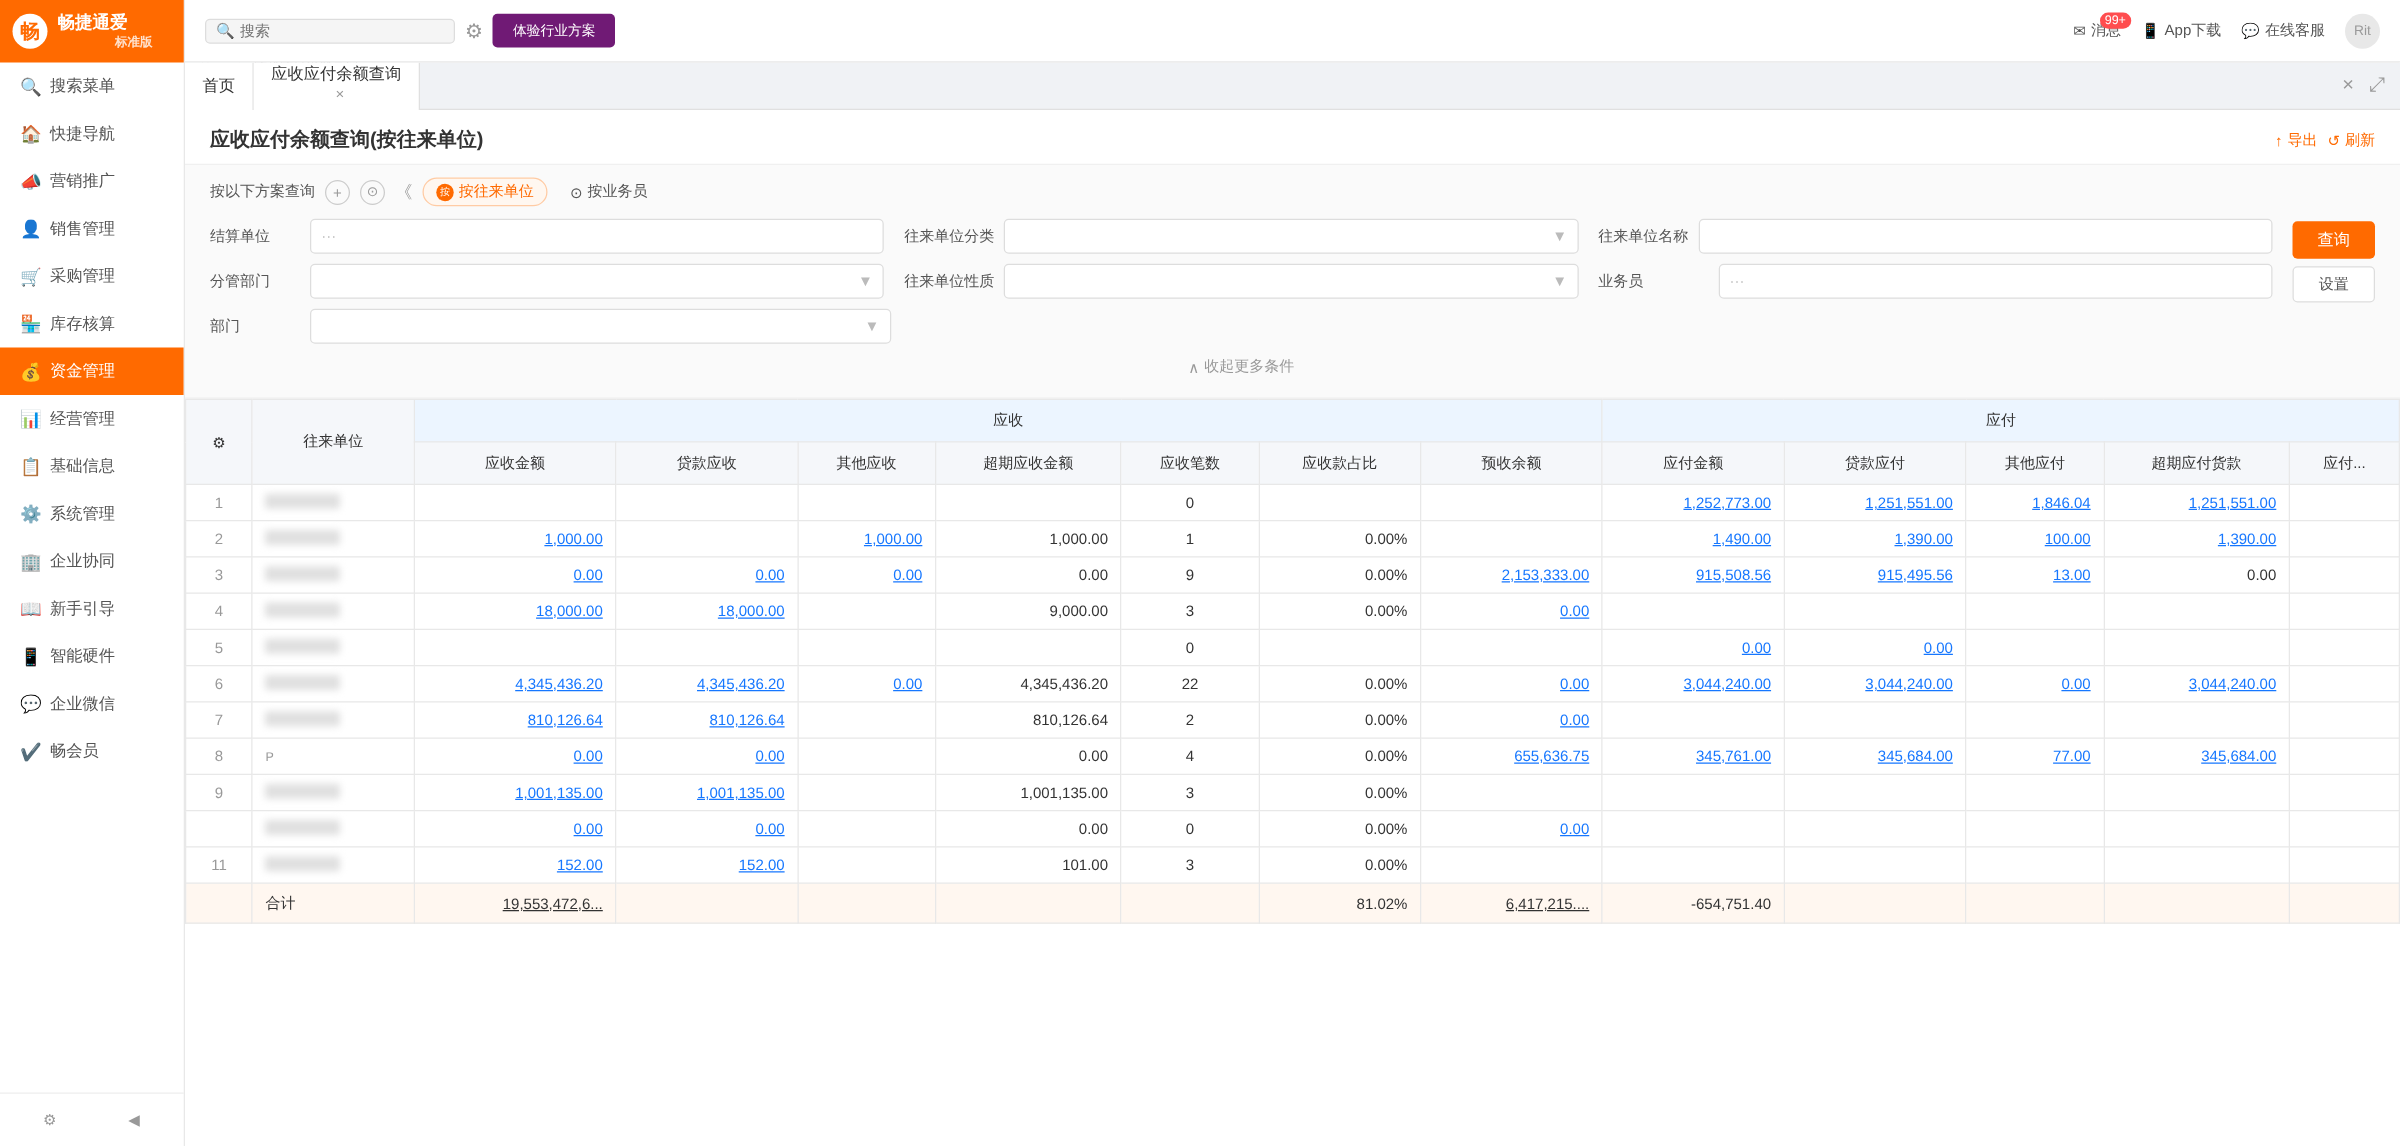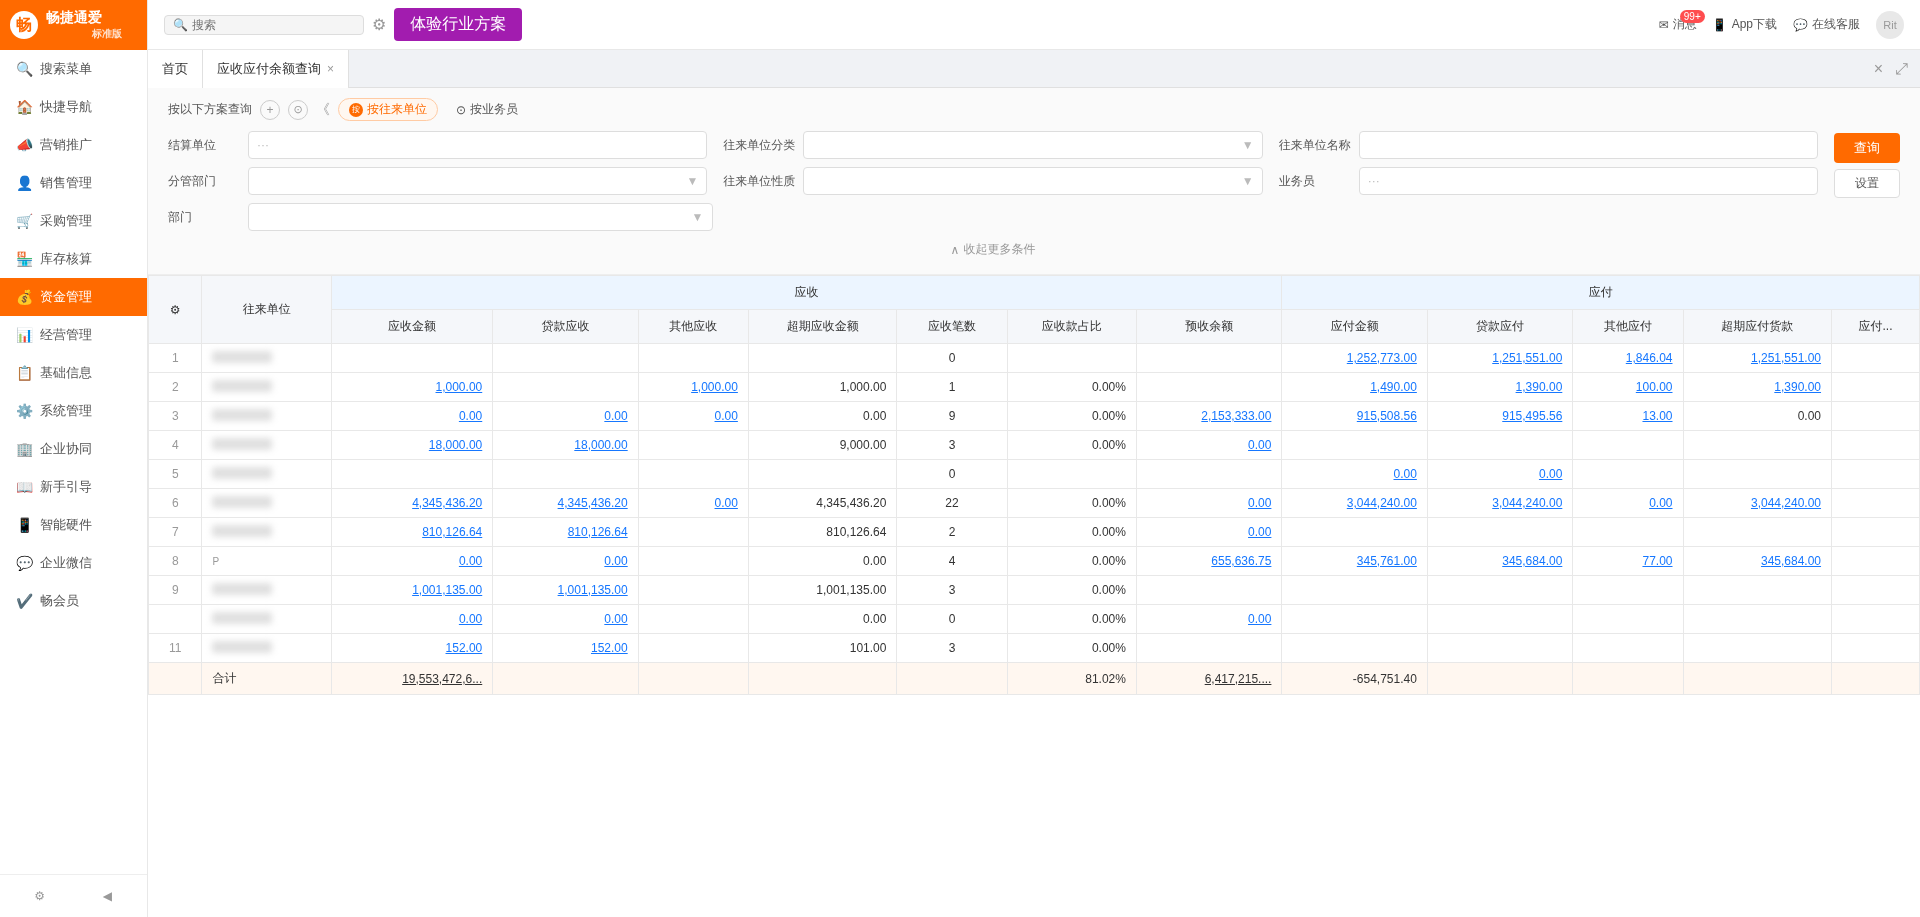--- a/index.html
+++ b/index.html
@@ -49,22 +49,22 @@
     .topbar-search-area {
       display: flex; align-items: center; gap: 4px;
       border: 1px solid #ddd; border-radius: 4px; padding: 2px 8px;
       background: #f5f5f5; min-width: 200px;
     }
     .topbar-search-area input {
       border: none; background: transparent; outline: none; font-size: 12px; color: #999;
     }
     .topbar-gear { color: #999; cursor: pointer; font-size: 16px; }
     .topbar-solution-btn {
-      background: #a21caf; color: #fff; border: none; border-radius: 4px;
-      padding: 6px 16px; cursor: pointer; font-size: 16px;
+      background: #701a75; color: #fff; border: none; border-radius: 4px;
+      padding: 6px 16px; cursor: pointer; font-size: 11px;
     }
     .topbar-right { display: flex; align-items: center; gap: 16px; }
     .topbar-badge-item { display: flex; align-items: center; gap: 4px; cursor: pointer; color: #555; font-size: 12px; position: relative; }
     .badge-count {
       position: absolute; top: -6px; right: -8px;
       background: #ff4d4f; color: #fff; border-radius: 8px;
       font-size: 10px; padding: 1px 4px; min-width: 16px; text-align: center;
     }
     .user-avatar { width: 28px; height: 28px; border-radius: 50%; background: #ddd; }
 
@@ -74,21 +74,21 @@
       background: #f0f2f5; border-bottom: 1px solid #e0e0e0;
       display: flex; padding: 0;
       z-index: 99;
     }
     .tab-item {
       height: 38px; display: flex; align-items: center; padding: 0 14px;
       cursor: pointer; font-size: 13px; color: #555; border-right: 1px solid #e0e0e0;
       background: #f0f2f5;
     }
     .tab-item.home { background: #fff; color: #333; }
-    .tab-item.active { background: #fff; color: #333; border-bottom: none; }
+    .tab-item.active { background: #fff; color: #333; border-bottom: none; flex-direction: column; }
     .tab-close { margin-left: 6px; color: #999; font-size: 12px; }
     .tabs-bar-actions {
       margin-left: auto; display: flex; align-items: center; padding-right: 8px; gap: 4px;
     }
     .tabs-bar-actions span { cursor: pointer; color: #999; font-size: 16px; padding: 2px 4px; }
 
     
     .main-content {
       position: fixed; left: 148px; top: 88px; right: 0; bottom: 0;
       overflow: hidden; background: #fff;
@@ -303,20 +303,33 @@
   </div>
   <div class="tabs-bar-actions">
     <span>×</span>
     <span>⤢</span>
   </div>
 </div>
 
 <div class="main-content">
   <div class="content-area">
 
+    <div class="page-header">
+      <span class="page-title">应收应付余额查询(按往来单位)</span>
+      <div class="page-actions">
+        <button class="btn-export">
+          <span>↑</span>
+          <span>导出</span>
+        </button>
+        <button class="btn-refresh">
+          <span>↺</span>
+          <span>刷新</span>
+        </button>
+      </div>
+    </div>
 
     <div class="filter-area">
       <div class="filter-top">
         <span class="filter-label">按以下方案查询</span>
         <div class="filter-add-btn">+</div>
         <div class="filter-setting-btn">⊙</div>
         <div class="filter-collapse-btn">《</div>
         <div class="filter-scheme">
           <div class="filter-scheme-icon">按</div>
           <span>按往来单位</span>
@@ -360,21 +373,21 @@
                 <span style="color:#bbb;">▼</span>
               </div>
             </div>
             <div class="filter-field" style="flex:1;">
               <span class="filter-field-label">往来单位性质</span>
               <div class="filter-input">
                 <span></span>
                 <span style="color:#bbb;">▼</span>
               </div>
             </div>
-            <div class="filter-field" style="flex:1;">
+            <div class="filter-field" style="flex:1;gap:16px;">
               <span class="filter-field-label">业务员</span>
               <div class="filter-input">
                 <span style="color:#bbb;">···</span>
               </div>
             </div>
           </div>
 
           <div style="display:flex; gap:16px; margin-bottom:4px;">
             <div class="filter-field" style="flex:0 0 33%;">
               <span class="filter-field-label">部门</span>

